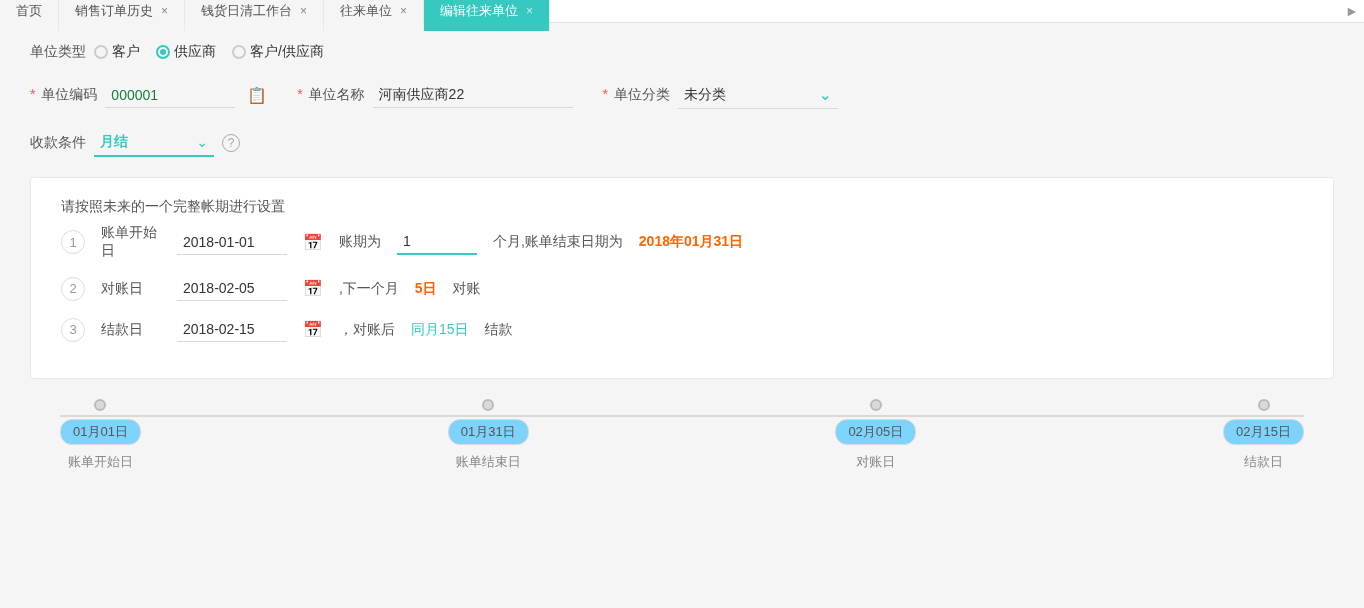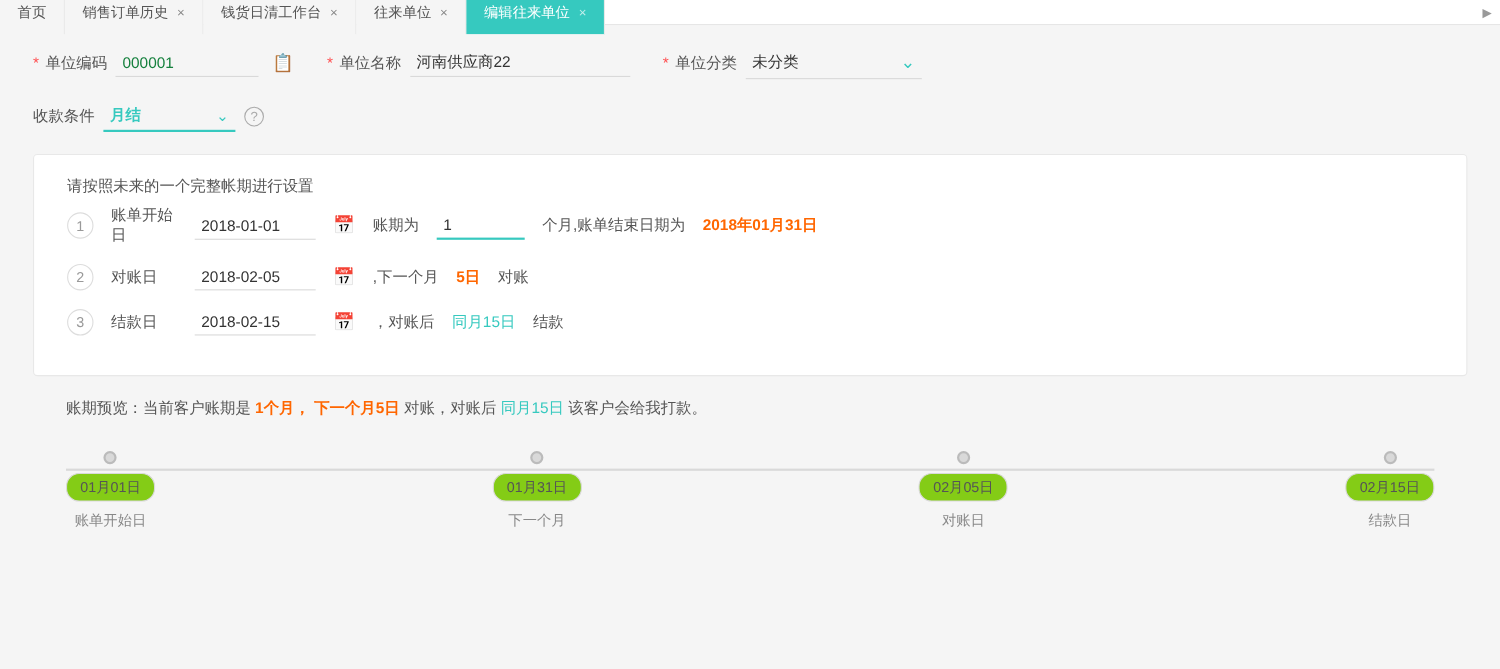--- a/index.html
+++ b/index.html
@@ -278,21 +278,21 @@
     }
     .timeline-dot {
       width: 12px;
       height: 12px;
       border-radius: 50%;
       background: #d9d9d9;
       border: 2px solid #bbb;
       margin-bottom: 8px;
     }
     .timeline-date-badge {
-      background: #84cc16;
+      background: #7dd3fc;
       border: 1px solid #d9d9d9;
       border-radius: 12px;
       padding: 3px 12px;
       font-size: 13px;
       color: #555;
       margin-bottom: 8px;
       white-space: nowrap;
     }
     .timeline-label {
       font-size: 13px;
@@ -328,20 +328,39 @@
   </div>
   <div class="tab-item active">
     <span>编辑往来单位</span>
     <span class="close-icon">×</span>
   </div>
   <div class="tabs-expand">►</div>
 </div>
 
 <div class="main-content">
 
+  <div class="form-row">
+    <div class="form-field">
+      <span class="form-label">单位类型</span>
+      <div class="radio-group">
+        <label class="radio-item">
+          <div class="radio-circle"></div>
+          <span>客户</span>
+        </label>
+        <label class="radio-item">
+          <div class="radio-circle checked"></div>
+          <span>供应商</span>
+        </label>
+        <label class="radio-item">
+          <div class="radio-circle"></div>
+          <span>客户/供应商</span>
+        </label>
+      </div>
+    </div>
+  </div>
 
   <div class="form-row">
     <div class="form-field">
       <span class="form-label">
         <span class="required-star">*</span>
         <span>单位编码</span>
       </span>
       <input type="text" class="form-input unit-code" value="000001" style="">
       <span class="copy-icon">📋</span>
     </div>
@@ -411,43 +430,35 @@
       </div>
       <span class="period-label">结款日</span>
       <input type="text" class="date-input" value="2018-02-15" style="">
       <span class="cal-icon">📅</span>
       <span class="period-desc">，对账后</span>
       <span class="highlight-teal">同月15日</span>
       <span class="period-desc">结款</span>
     </div>
   </div>
 
-  <div class="preview-text">
-    <span>账期预览：当前客户账期是</span>
-    <span class="highlight-orange">1个月，</span>
-    <span class="highlight-orange">下一个月5日</span>
-    <span>对账，对账后</span>
-    <span class="highlight-teal">同月15日</span>
-    <span>该客户会给我打款。</span>
-  </div>
 
   <div style="position: relative; padding: 0 30px;">
     <div class="timeline-line"></div>
     <div style="display: flex; align-items: flex-start; justify-content: space-between;">
 
       <div class="timeline-point">
         <div class="timeline-dot"></div>
         <div class="timeline-date-badge">01月01日</div>
         <div class="timeline-label">账单开始日</div>
       </div>
 
       <div class="timeline-point">
         <div class="timeline-dot"></div>
         <div class="timeline-date-badge">01月31日</div>
-        <div class="timeline-label">下一个月</div>
+        <div class="timeline-label">账单结束日</div>
       </div>
 
       <div class="timeline-point">
         <div class="timeline-dot"></div>
         <div class="timeline-date-badge">02月05日</div>
         <div class="timeline-label">对账日</div>
       </div>
 
       <div class="timeline-point">
         <div class="timeline-dot"></div>

